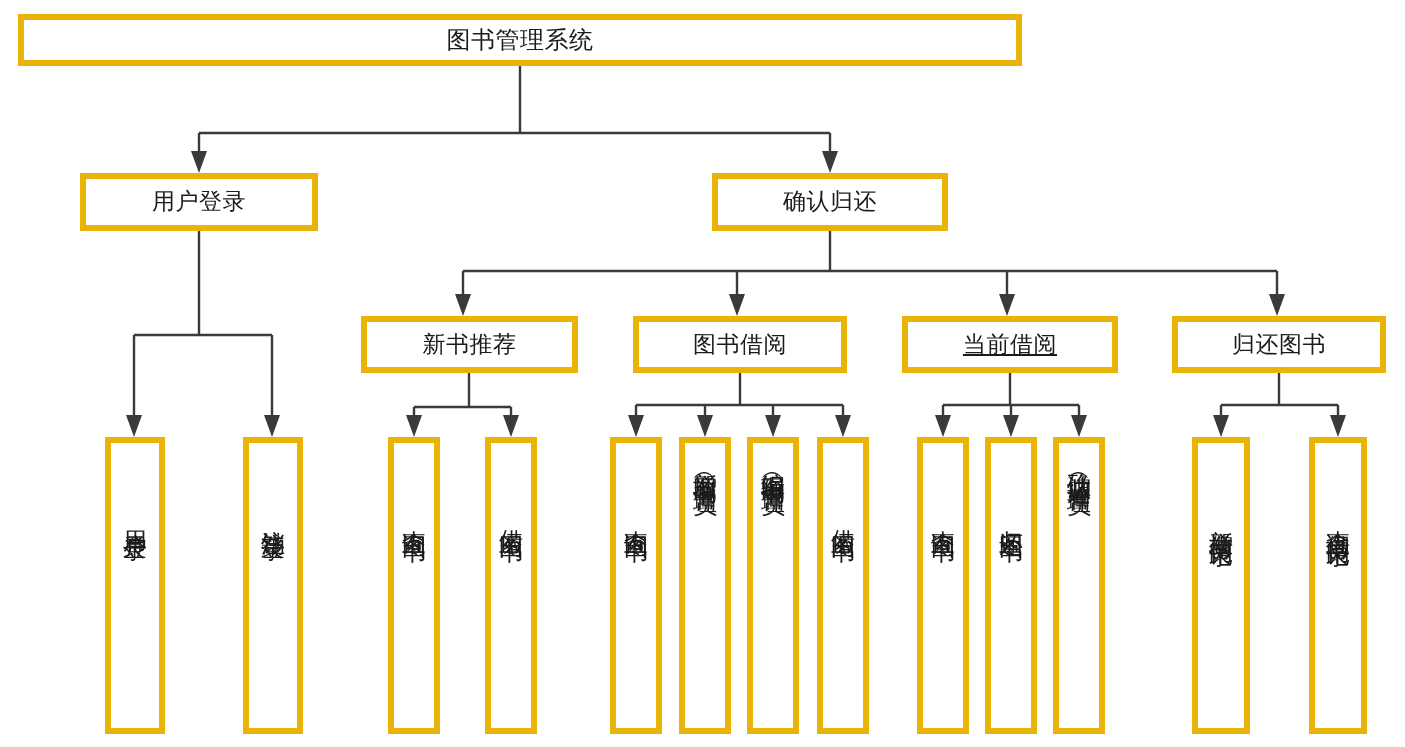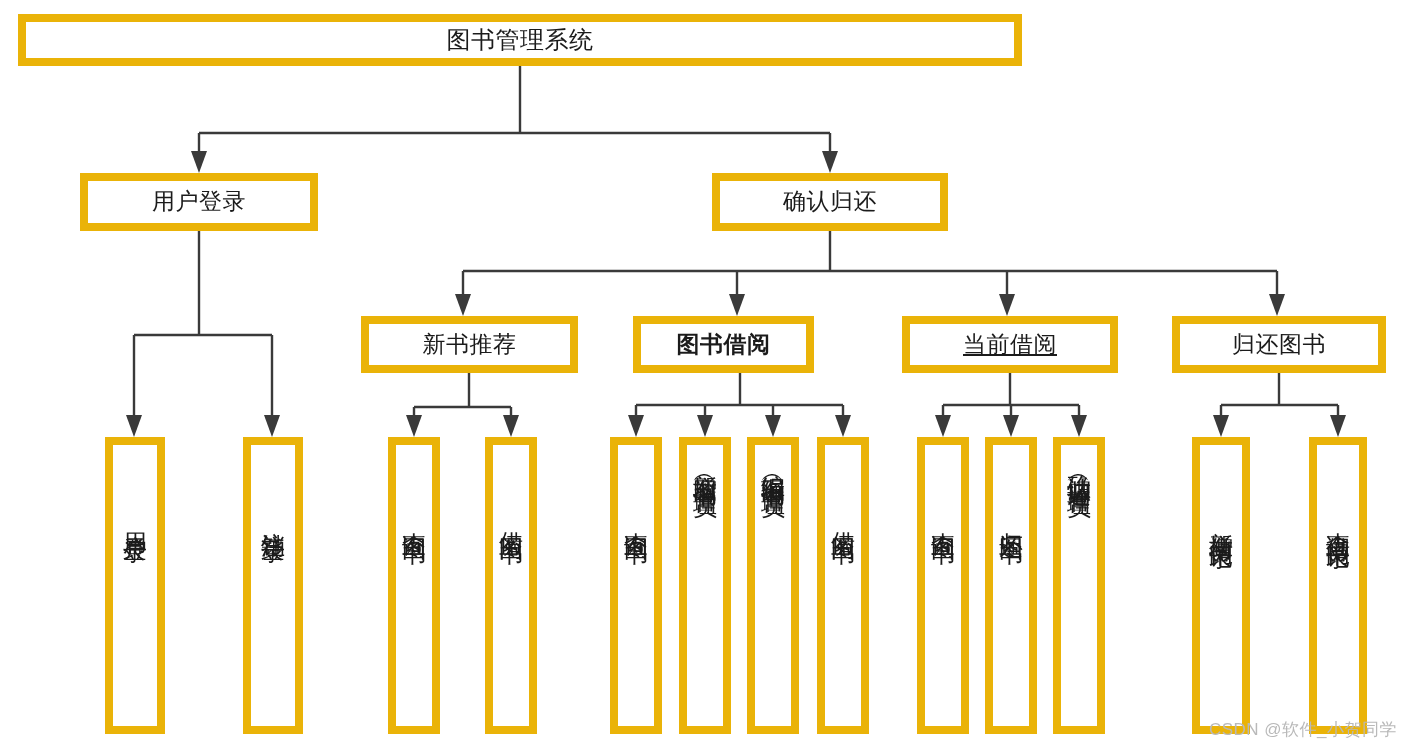--- a/index.html
+++ b/index.html
@@ -14,21 +14,21 @@
     position: relative;
     width: 1405px;
     height: 747px;
     background: #ffffff;
     overflow: hidden;
   }
   .node {
     position: absolute;
     box-sizing: border-box;
     background: #ffffff;
-    border: 8px solid #eab308;
+    border: 6px solid #eab308;
     display: flex;
     align-items: center;
     justify-content: center;
     color: #1b1b1b;
   }
   .node-label {
     display: block;
     text-align: center;
     line-height: 1.18;
     color: #1b1b1b;
@@ -149,21 +149,21 @@
       </div>
       <div class="node horizontal" style="left: 80px; top: 173px; width: 238px; height: 58px;">
         <span class="node-label">用户登录</span>
       </div>
       <div class="node horizontal" style="left: 712px; top: 173px; width: 236px; height: 58px;">
         <span class="node-label">确认归还</span>
       </div>
       <div class="node horizontal" style="left: 361px; top: 316px; width: 217px; height: 57px; justify-content: center;">
         <span class="node-label">新书推荐</span>
       </div>
-      <div class="node horizontal" style="left: 633px; top: 316px; width: 181px; height: 57px; font-weight: bold;">
+      <div class="node horizontal" style="left: 633px; top: 316px; width: 214px; height: 57px;">
         <span class="node-label">图书借阅</span>
       </div>
       <div class="node horizontal" style="left: 902px; top: 316px; width: 216px; height: 57px; text-decoration: underline;">
         <span class="node-label">当前借阅</span>
       </div>
       <div class="node horizontal" style="left: 1172px; top: 316px; width: 214px; height: 57px;">
         <span class="node-label">归还图书</span>
       </div>
       <div class="node vertical mid" style="left: 105px; top: 437px; width: 60px; height: 297px;">
         <span class="node-label">用户登录</span>
@@ -198,14 +198,13 @@
       <div class="node vertical tall" style="left: 1053px; top: 437px; width: 52px; height: 297px;">
         <span class="node-label">确认归还（管理员）</span>
       </div>
       <div class="node vertical mid" style="left: 1192px; top: 437px; width: 58px; height: 297px;">
         <span class="node-label">新增借阅记录</span>
       </div>
       <div class="node vertical mid" style="left: 1309px; top: 437px; width: 58px; height: 297px;">
         <span class="node-label">查询借阅记录</span>
       </div>
     </div>
-  <div class="watermark">CSDN @软件_小贺同学</div>
 </div>
 
 </body></html>

